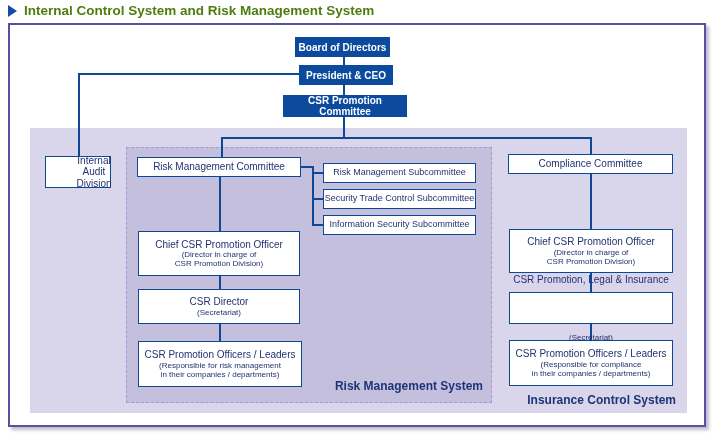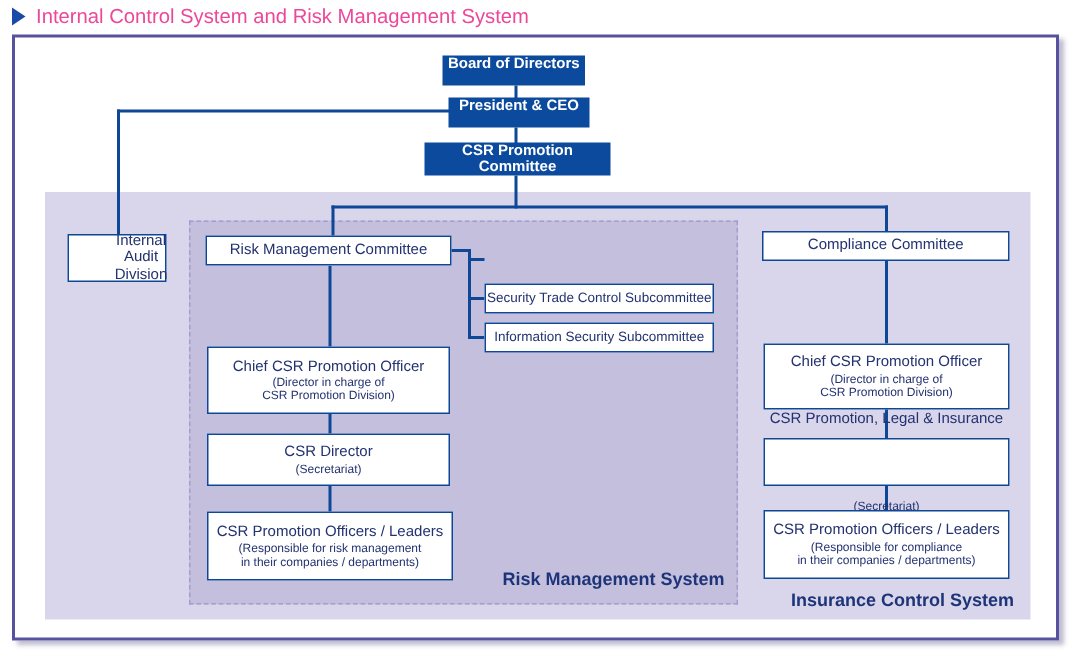--- a/index.html
+++ b/index.html
@@ -3,38 +3,38 @@
 <meta charset="utf-8">
 <style>
   * { margin:0; padding:0; box-sizing:border-box; }
   html,body { background:#ffffff; }
   body { font-family:"Liberation Sans","DejaVu Sans",sans-serif; }
   .page { position:relative; width:720px; height:440px; background:#ffffff; overflow:hidden; }
 
   
   .title-row { position:absolute; left:8px; top:3px; display:flex; align-items:center; gap:7px; }
   .title-arrow { width:0; height:0; border-left:9px solid #1a4aa8; border-top:6px solid transparent; border-bottom:6px solid transparent; }
-  .title-text { color:#ec4899; font-size:13.5px; font-weight:normal; letter-spacing:0; }
+  .title-text { color:#4d7c0f; font-size:13.5px; font-weight:bold; letter-spacing:0; }
 
   
   .outer { position:absolute; left:8px; top:23px; width:698px; height:404px; background:#ffffff;
            border:2px solid #57529e; box-shadow:3px 3px 3px rgba(110,108,150,0.45); }
 
   
   .purple-area { position:absolute; left:30px; top:128px; width:657px; height:285px; background:#d9d5ea; }
   .risk-panel  { position:absolute; left:126px; top:147px; width:366px; height:256px; background:#c5bfde; border:1px dashed #a49bce; }
 
   
   .hline, .vline { position:absolute; background:#0d4796; }
   .hline { height:2px; }
   .vline { width:2px; }
 
   
   .dbox { position:absolute; background:#0b4a9c; color:#ffffff; font-weight:bold; font-size:10px;
-          display:flex; align-items:flex-start; justify-content:center; text-align:center; }
+          display:flex; align-items:center; justify-content:center; text-align:center; }
   .wbox { position:absolute; background:#ffffff; border:1.5px solid #0d4796; color:#233270;
           display:flex; flex-direction:column; align-items:center; justify-content:center; text-align:center; }
   .wbox .main { font-size:10px; line-height:11.5px; }
   .wbox .sub  { font-size:8px;  line-height:9px; }
   .wbox.small .main { font-size:9px; }
 
   
   .sys-label { position:absolute; color:#1d3578; font-weight:bold; font-size:12px; text-align:right; }
 </style>
 </head>
@@ -82,20 +82,23 @@
   </div>
 
   <div class="wbox" style="left:45px; top:156px; width:66px; height:32px;padding-left:32px;">
     <div class="main">Internal Audit</div>
     <div class="main">Division</div>
   </div>
 
   <div class="wbox" style="left:137px; top:157px; width:164px; height:20px;">
     <div class="main">Risk Management Committee</div>
   </div>
+  <div class="wbox small" style="left:323px; top:163px; width:153px; height:20px;">
+    <div class="main">Risk Management Subcommittee</div>
+  </div>
   <div class="wbox small" style="left:323px; top:215px; width:153px; height:20px;">
     <div class="main">Information Security Subcommittee</div>
   </div>
   <div class="wbox small" style="left:323px; top:189px; width:153px; height:20px;">
     <div class="main">Security Trade Control Subcommittee</div>
   </div>
 
   <div class="wbox" style="left:138px; top:231px; width:162px; height:45px;">
     <div class="main">Chief CSR Promotion Officer</div>
     <div class="sub">(Director in charge of</div>

